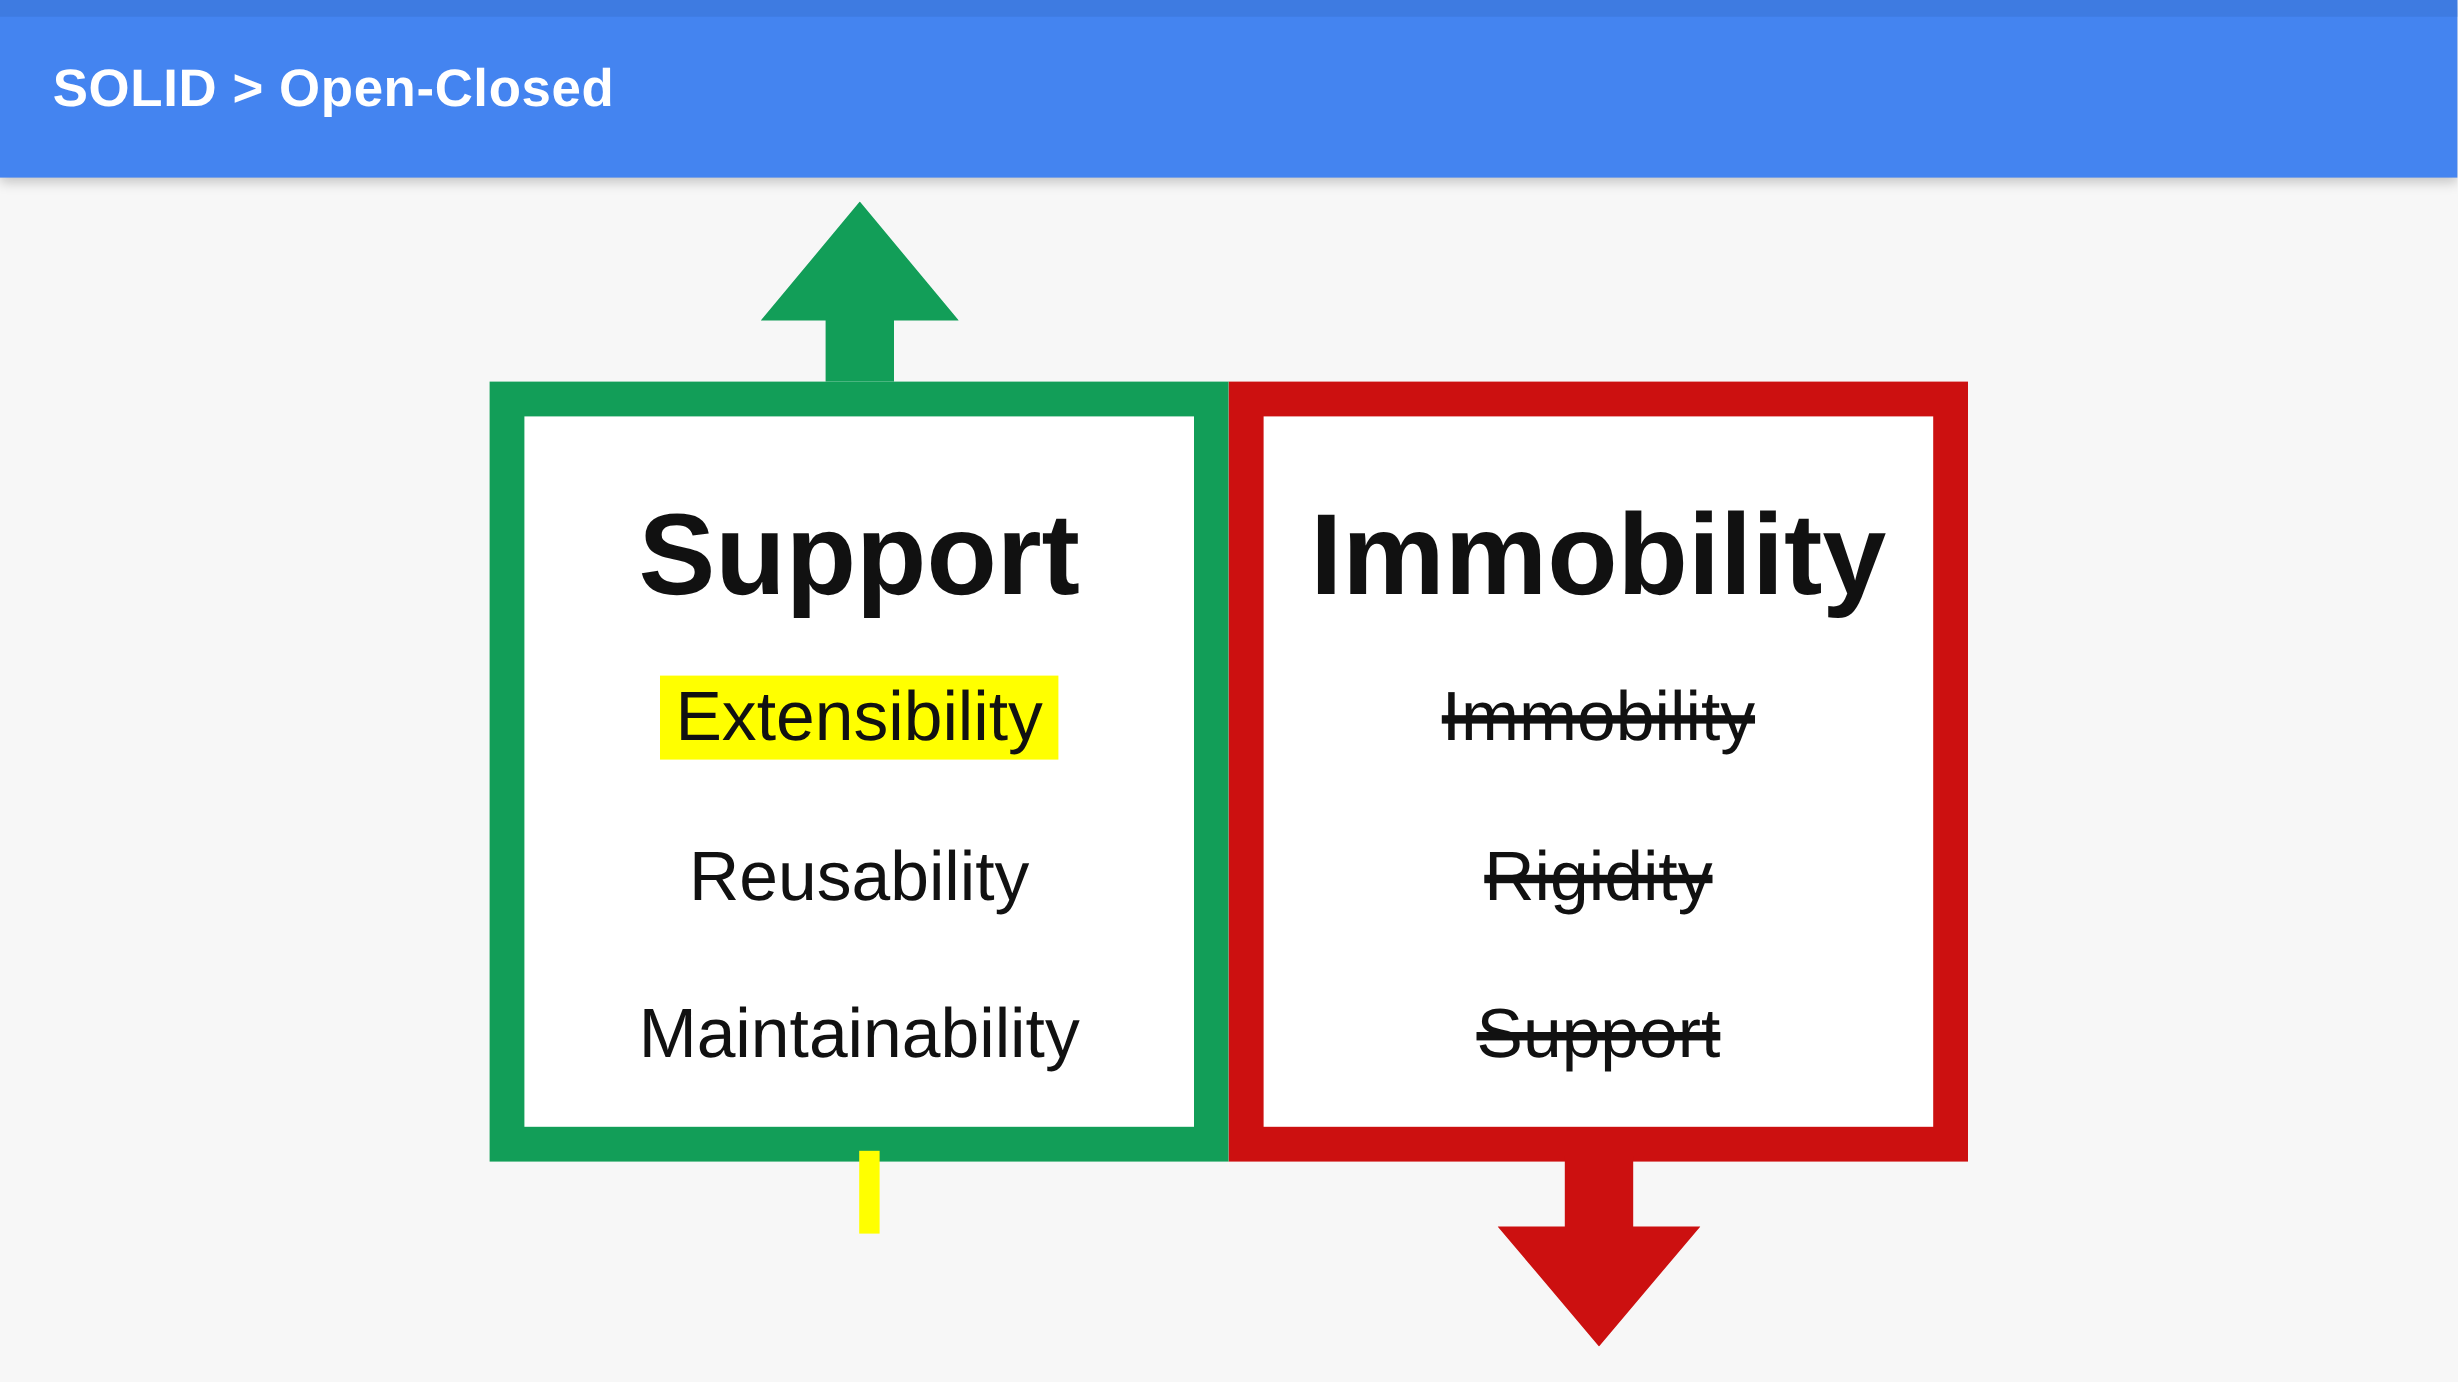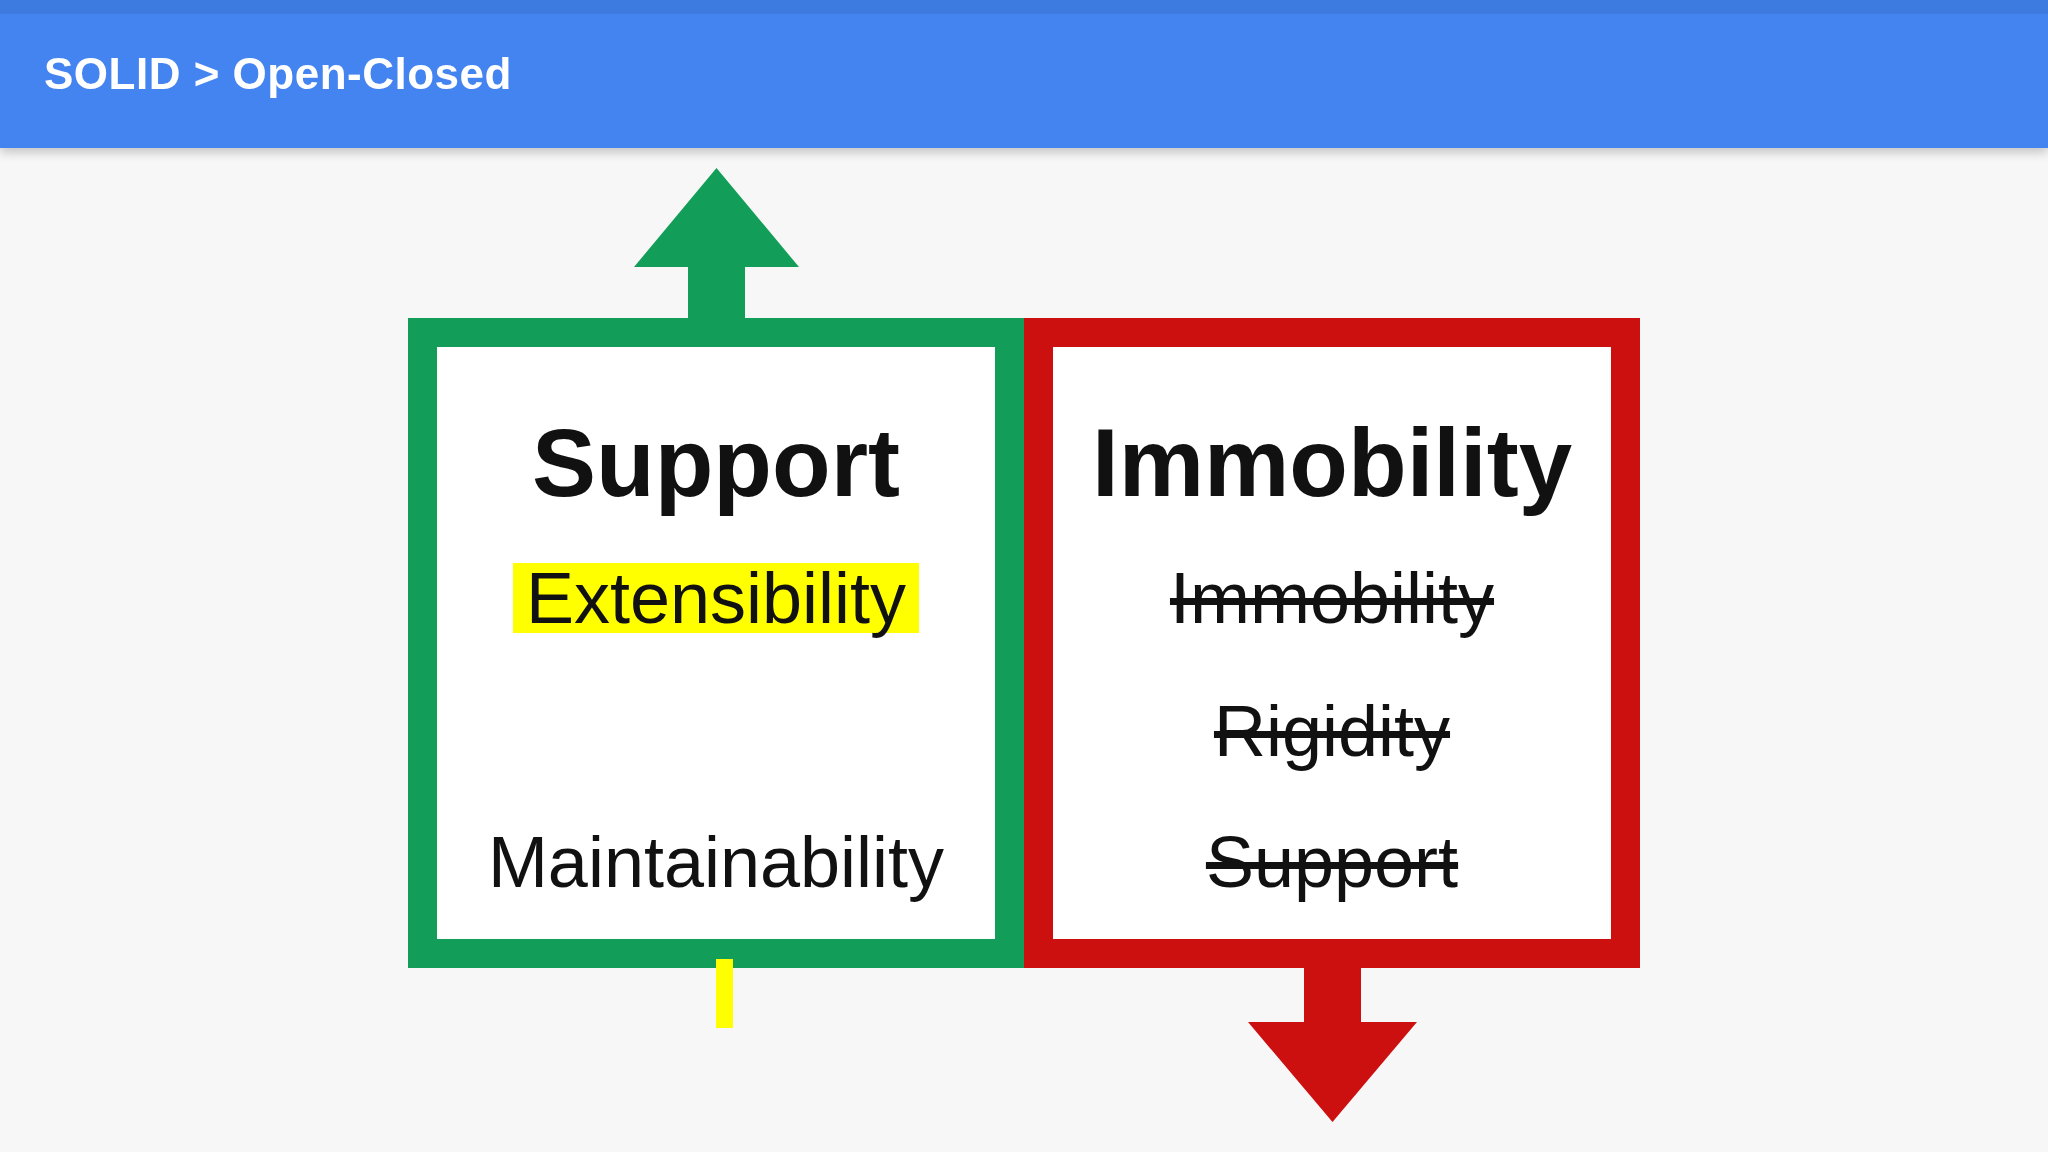--- a/index.html
+++ b/index.html
@@ -49,21 +49,21 @@
   .box-green{left:408px;border-color:var(--green);}
   .box-red{left:1024px;border-color:var(--red);}
 
   .box-title{
     position:absolute;left:-29px;right:-29px;top:56px;height:120px;
     margin:0;text-align:center;
     font-size:96px;font-weight:bold;line-height:120px;color:var(--text-black);
   }
   .row{
     position:absolute;left:-29px;right:-29px;height:70px;
-    text-align:center;font-size:72px;font-weight:normal;line-height:70px;
+    text-align:center;font-size:58px;font-weight:normal;line-height:70px;
     white-space:nowrap;
   }
   .row-1{top:216px;}
   .row-2{top:349px;}
   .row-3{top:480px;}
 
   .hl{
     display:inline-block;background:var(--highlight-yellow);
     padding:0 13px;line-height:70px;
   }
@@ -97,20 +97,23 @@
 
     <svg class="arrow arrow-up" width="165" height="155" viewBox="0 0 165 155" aria-hidden="true">
       <polygon points="82.5,0 165,99 111,99 111,155 54,155 54,99 0,99"></polygon>
     </svg>
 
     <section class="box box-green">
       <h2 class="box-title">Support</h2>
       <div class="row row-1">
         <span class="hl">Extensibility</span>
       </div>
+      <div class="row row-2">
+        <span>Reusability</span>
+      </div>
       <div class="row row-3">
         <span>Maintainability</span>
       </div>
     </section>
 
     <section class="box box-red">
       <h2 class="box-title">Immobility</h2>
       <div class="row row-1">
         <span class="struck">Immobility</span>
       </div>

